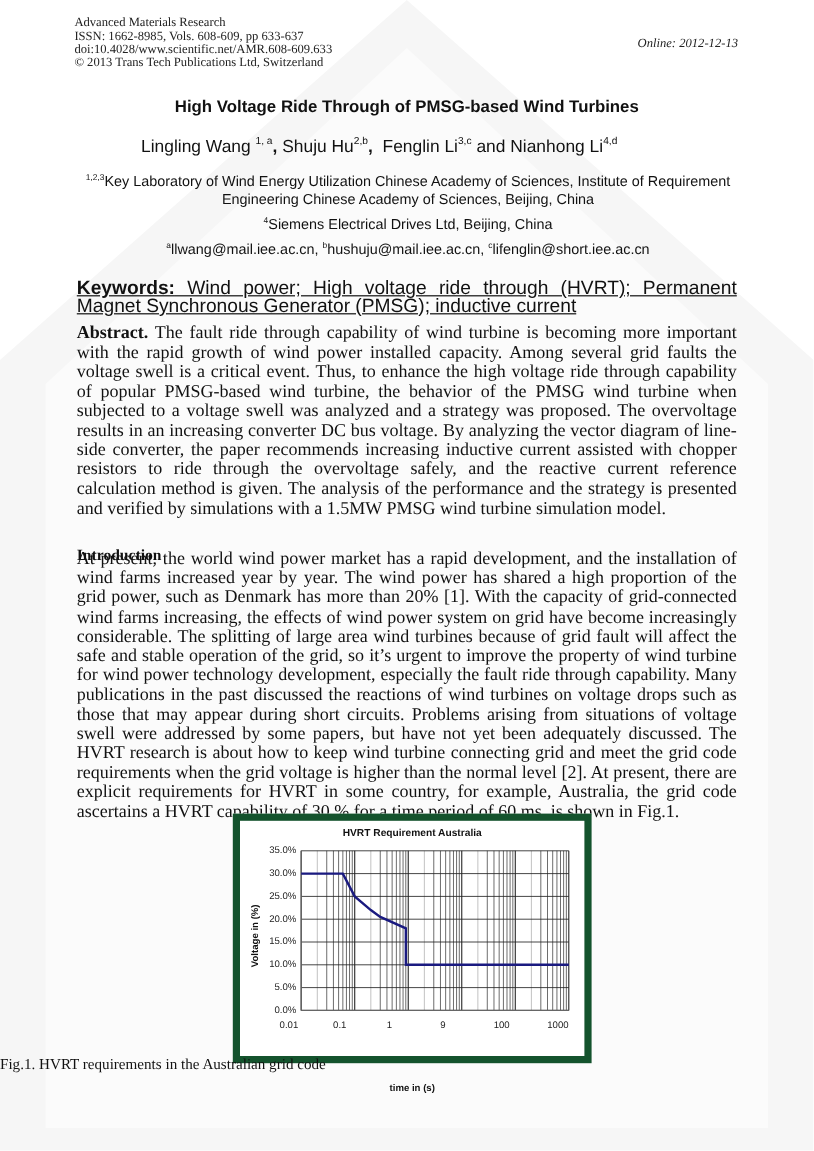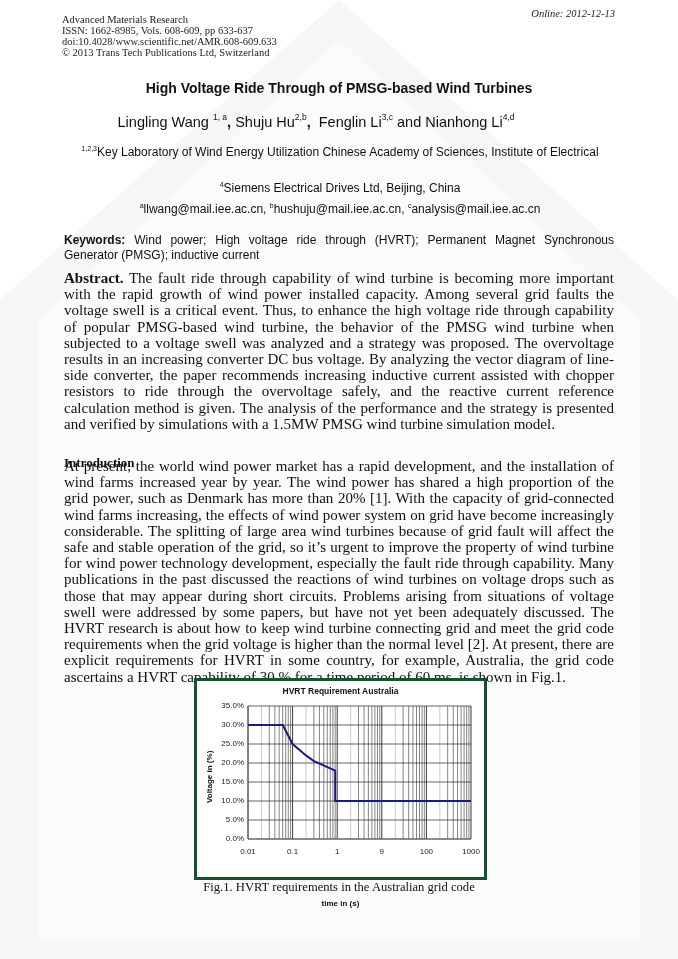--- a/index.html
+++ b/index.html
@@ -11,75 +11,76 @@
   }
   .bg-shape {
     position: absolute; left: 0; top: 0; width: 678px; height: 959px;
     pointer-events: none;
   }
   .header-left {
     position: absolute; left: 62px; top: 14px;
     font-size: 10.5px; line-height: 11px; color: #222;
   }
   .header-right {
-    position: absolute; right: 63px; top: 8px;
+    position: absolute; right: 63px; top: 31px;
     font-style: italic; font-size: 10.5px; line-height: 11px; color: #222;
   }
   .title {
     position: absolute; left: 0; width: 678px; top: 80px; text-align: center;
     font-family: "Liberation Sans", sans-serif; font-weight: bold; font-size: 14px;
   }
   .authors {
     position: absolute; left: 0; width: 632px; top: 112px; text-align: center;
     font-family: "Liberation Sans", sans-serif; font-size: 14.5px;
   }
   .authors sup { font-size: 8.5px; vertical-align: 7px; }
   .sans-center {
     position: absolute; left: 62px; width: 556px; text-align: center;
     font-family: "Liberation Sans", sans-serif; font-size: 12px; line-height: 15px;
   }
   .sans-center sup { font-size: 7px; vertical-align: 5px; }
   .keywords {
     position: absolute; left: 64px; width: 550px; top: 233px;
-    font-family: "Liberation Sans", sans-serif; font-size: 12px; line-height: 15px;
+    font-family: "Liberation Sans", sans-serif; font-size: 16px; line-height: 15px;
     text-align: justify;
+    text-decoration: underline;
   }
   .keywords b { font-weight: bold; }
   .para {
     position: absolute; left: 64px; width: 550px;
     font-size: 15px; line-height: 16.2px; text-align: justify;
   }
   .para b { font-weight: bold; }
   .section-head {
     position: absolute; left: 64px; top: 436px;
     font-weight: bold; font-size: 13px; margin-top: 19px;
   }
   .figure-frame {
     position: absolute; left: 194px; top: 678px; width: 287px; height: 196px;
-    border: 3px solid #14532d; background: #fff;
+    border: 6px solid #14532d; background: #fff;
   }
   .chart-title {
     position: absolute; left: 0; width: 287px; top: 5px; text-align: center;
     font-family: "Liberation Sans", sans-serif; font-weight: bold; font-size: 8.5px;
   }
   .ytick, .xtick {
     position: absolute; font-family: "Liberation Sans", sans-serif; font-size: 8px; color: #222;
   }
   .ytick { text-align: right; width: 40px; }
-  .xtick { text-align: center; width: 36px; }
+  .xtick { text-align: left; width: 36px; }
   .ylabel {
     position: absolute; font-family: "Liberation Sans", sans-serif; font-weight: bold; font-size: 8px;
     transform: rotate(-90deg); transform-origin: left top; white-space: nowrap;
   }
   .xlabel {
     position: absolute; font-family: "Liberation Sans", sans-serif; font-weight: bold; font-size: 8px;
     width: 287px; text-align: center; margin-top: 38px;
   }
   .caption {
-    position: absolute; left: 0; width: 678px; top: 880px; text-align: center;
+    position: absolute; left: 0; width: 678px; top: 880px; text-align: left;
     font-size: 12.6px;
   }
 </style>
 </head>
 <body>
 
 <svg class="bg-shape" viewBox="0 0 678 959">
   <polygon points="339,0 678,300 678,959 0,959 0,300" fill="#f6f6f6"></polygon>
   <polygon points="339,40 640,320 640,940 38,940 38,320" fill="#fbfbfb"></polygon>
 </svg>
@@ -92,29 +93,30 @@
 </div>
 <div class="header-right">Online: 2012-12-13</div>
 
 <div class="title">High Voltage Ride Through of PMSG-based Wind Turbines</div>
 
 <div class="authors">
   <span>Lingling Wang </span><sup>1, a</sup><span style="font-weight:bold">, </span><span>Shuju Hu</span><sup>2,b</sup><span style="font-weight:bold;white-space:pre">,  </span><span>Fenglin Li</span><sup>3,c</sup><span style="white-space:pre"> and </span><span>Nianhong Li</span><sup>4,d</sup>
 </div>
 
 <div class="sans-center" style="top:141px;">
-  <div><sup>1,2,3</sup><span>Key Laboratory of Wind Energy Utilization Chinese Academy of Sciences, Institute of Electrical</span></div>
+  <div><sup>1,2,3</sup><span>Key Laboratory of Wind Energy Utilization Chinese Academy of Sciences, Institute of Requirement</span></div>
+  <div>Engineering Chinese Academy of Sciences, Beijing, China</div>
 </div>
 
 <div class="sans-center" style="top:177px;">
   <sup>4</sup><span>Siemens Electrical Drives Ltd, Beijing, China</span>
 </div>
 
 <div class="sans-center" style="top:198px;">
-  <sup>a</sup><span>llwang@mail.iee.ac.cn, </span><sup>b</sup><span>hushuju@mail.iee.ac.cn, </span><sup>c</sup><span>analysis@mail.iee.ac.cn</span>
+  <sup>a</sup><span>llwang@mail.iee.ac.cn, </span><sup>b</sup><span>hushuju@mail.iee.ac.cn, </span><sup>c</sup><span>lifenglin@short.iee.ac.cn</span>
 </div>
 
 <div class="keywords">
   <b>Keywords:</b><span> Wind power; High voltage ride through (HVRT); Permanent Magnet Synchronous Generator (PMSG); inductive current</span>
 </div>
 
 <div class="para" style="top:270px;">
   <b>Abstract.</b><span> The fault ride through capability of wind turbine is becoming more important with the rapid growth of wind power installed capacity. Among several grid faults the voltage swell is a critical event. Thus, to enhance the high voltage ride through capability of popular PMSG-based wind turbine, the behavior of the PMSG wind turbine when subjected to a voltage swell was analyzed and a strategy was proposed. The overvoltage results in an increasing converter DC bus voltage. By analyzing the vector diagram of line-side converter, the paper recommends increasing inductive current assisted with chopper resistors to ride through the overvoltage safely, and the reactive current reference calculation method is given. The analysis of the performance and the strategy is presented and verified by simulations with a 1.5MW PMSG wind turbine simulation model.</span>
 </div>
 

